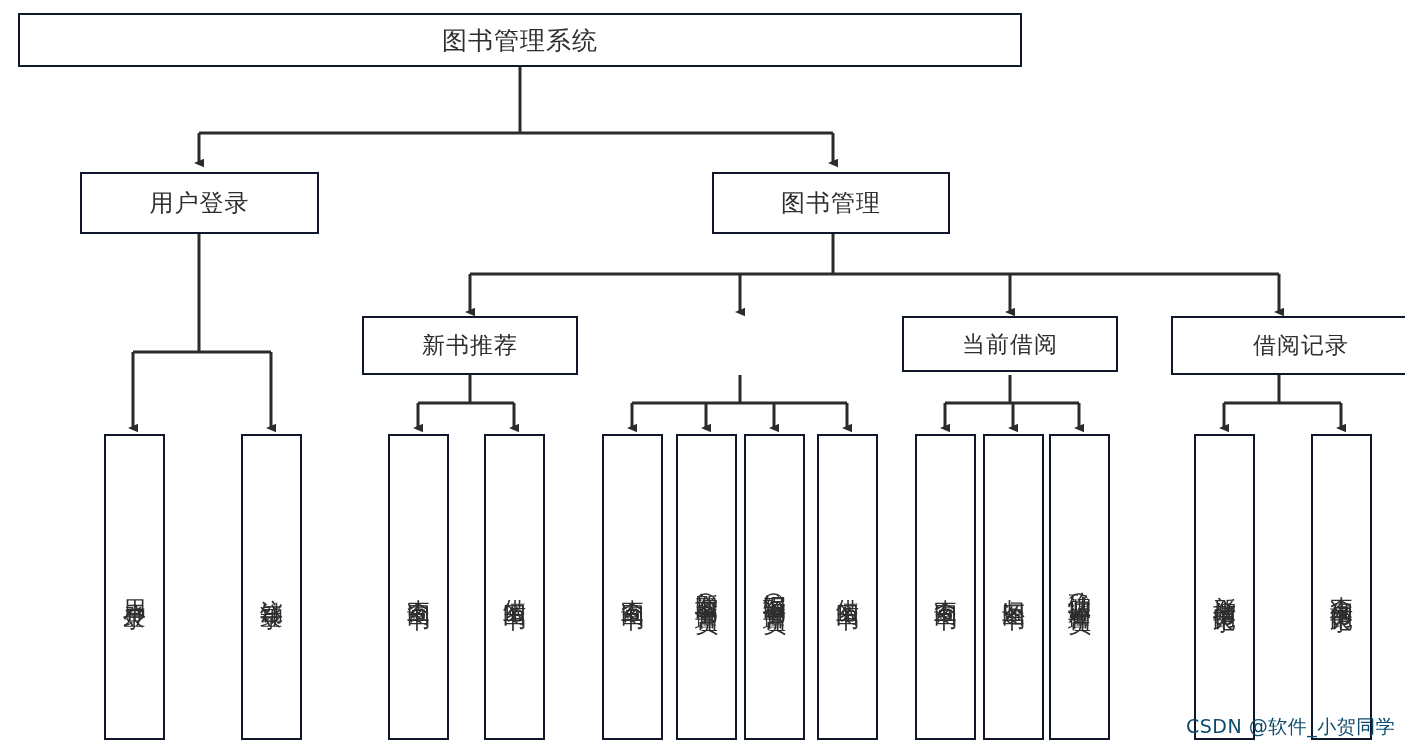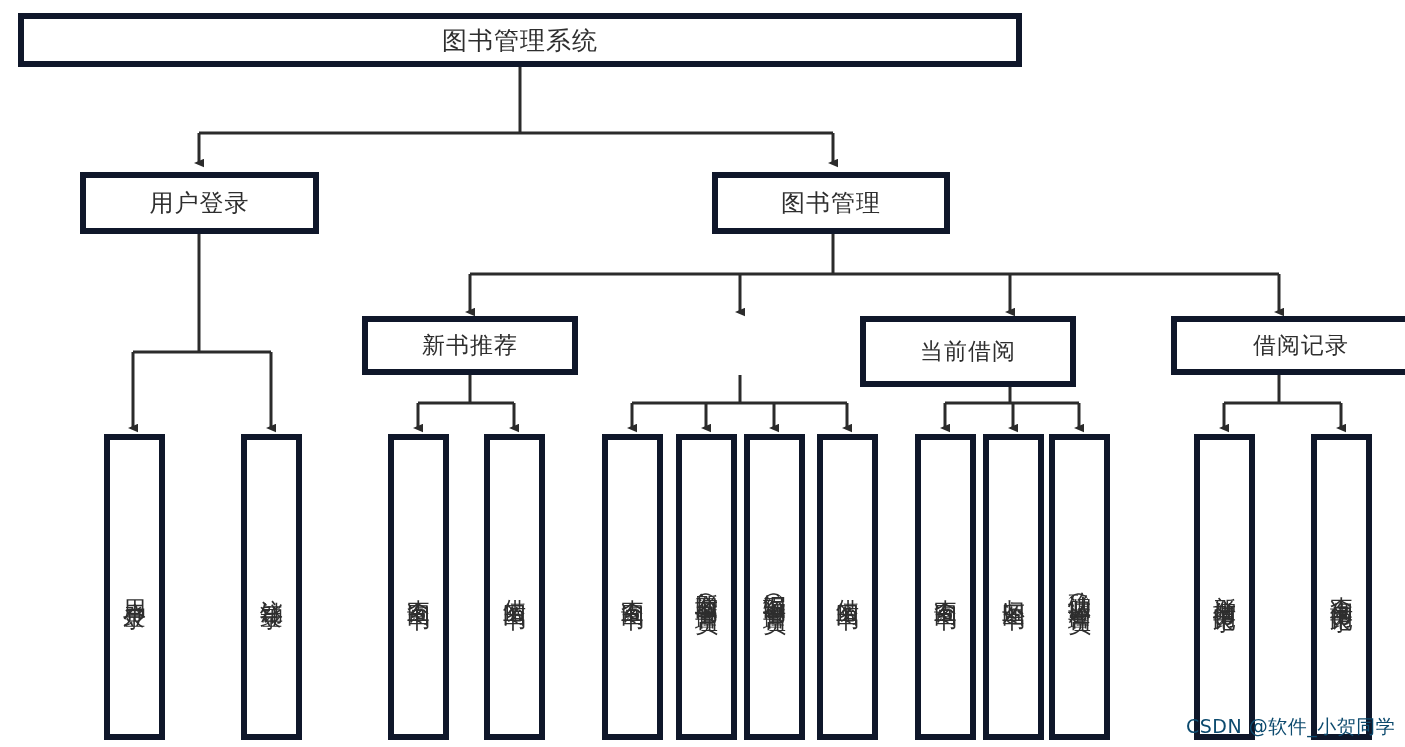--- a/index.html
+++ b/index.html
@@ -21,21 +21,21 @@
     position: absolute;
     left: 0;
     top: 0;
     width: 1405px;
     height: 747px;
   }
   .node {
     position: absolute;
     box-sizing: border-box;
     background: #ffffff;
-    border: 6px solid #0f172a;
+    border: 2px solid #0f172a;
     display: flex;
     align-items: center;
     justify-content: center;
     color: #2e2e2e;
   }
   .node.root {
     font-size: 25px;
   }
   .node.level2 {
     font-size: 24px;
@@ -131,21 +131,21 @@
   <div class="node level2" style="left:80px; top:172px; width:239px; height:62px;">
     <span class="hlabel">用户登录</span>
   </div>
   <div class="node level3" style="left:362px; top:316px; width:216px; height:59px;">
     <span class="hlabel">新书推荐</span>
   </div>
 
   <div class="node level2" style="left:712px; top:172px; width:238px; height:62px;">
     <span class="hlabel">图书管理</span>
   </div>
-  <div class="node level3" style="left:860px; top:316px; width:216px; height:71px;">
+  <div class="node level3" style="left:902px; top:316px; width:216px; height:56px;">
     <span class="hlabel">当前借阅</span>
   </div>
   <div class="node level3" style="left:1171px; top:316px; width:260px; height:59px;">
     <span class="hlabel">借阅记录</span>
   </div>
 
   <div class="node leaf" style="left:104px; top:434px; width:61px; height:306px;">
     <span class="vlabel">用户登录</span>
   </div>
   <div class="node leaf" style="left:241px; top:434px; width:61px; height:306px;">

